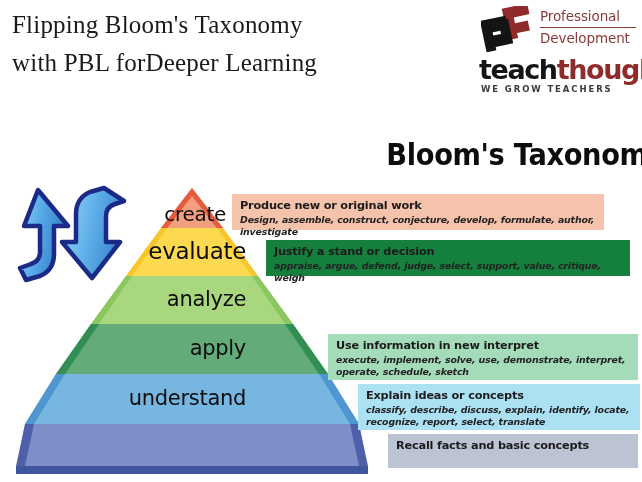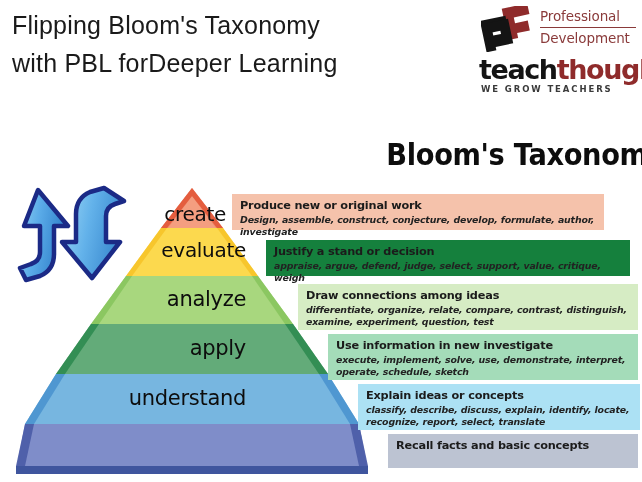--- a/index.html
+++ b/index.html
@@ -18,21 +18,21 @@
   }
 
   
   #title-block {
     position: absolute;
     left: 12px;
     top: 6px;
     width: 470px;
   }
   .title-line {
-    font-family: Liberation Sans, sans-serif;
+    font-family: Liberation Serif, serif;
     font-size: 25px;
     font-weight: 400;
     color: #1a1a1a;
     line-height: 38px;
     letter-spacing: 0.2px;
     white-space: nowrap;
   }
 
   
   #logo-block {
@@ -244,43 +244,39 @@
       <polygon points="277,136 312,186 303,186 269,136" fill="#2e8b50" opacity="0.9"></polygon>
       <polygon points="75,136 40,186 49,186 83,136" fill="#2e8b50" opacity="0.9"></polygon>
       <polygon points="312,186 343,236 334,236 303,186" fill="#4a94cf" opacity="0.9"></polygon>
       <polygon points="40,186 9,236 18,236 49,186" fill="#4a94cf" opacity="0.9"></polygon>
       <polygon points="343,236 352,278 343,278 334,236" fill="#4a5ba6" opacity="0.9"></polygon>
       <polygon points="9,236 0,278 9,278 18,236" fill="#4a5ba6" opacity="0.9"></polygon>
     </svg>
 
     
     <div class="band-label" style="left:120px; top:14px; width:90px; font-size:20px;">create</div>
-    <div class="band-label" style="left:110px; top:50px; width:120px; font-size:20px;">evaluate</div>
+    <div class="band-label" style="left:110px; top:50px; width:120px; font-size:23px;">evaluate</div>
     <div class="band-label" style="left:105px; top:148px; width:125px; font-size:21px;">apply</div>
     <div class="band-label" style="left:110px; top:99px; width:120px; font-size:21px;">analyze</div>
     <div class="band-label" style="left:70px; top:198px; width:160px; font-size:21px;">understand</div>
   </div>
 
   <div class="desc-box" style="left:232px; top:194px; width:372px; height:36px; background:#f5c2ab;">
     <div class="desc-title">Produce new or original work</div>
     <div class="desc-verbs">Design, assemble, construct, conjecture, develop, formulate, author, investigate</div>
   </div>
 
   <div class="desc-box" style="left:266px; top:240px; width:364px; height:36px; background:#15803d;">
     <div class="desc-title">Justify a stand or decision</div>
     <div class="desc-verbs">appraise, argue, defend, judge, select, support, value, critique, weigh</div>
   </div>
 
-  <div class="desc-box" style="left:298px; top:284px; width:340px; height:46px; background:#d6ecc4;">
-    <div class="desc-title">Draw connections among ideas</div>
-    <div class="desc-verbs">differentiate, organize, relate, compare, contrast, distinguish, examine, experiment, question, test</div>
-  </div>
 
   <div class="desc-box" style="left:328px; top:334px; width:310px; height:46px; background:#a4dcb9;">
-    <div class="desc-title">Use information in new investigate</div>
+    <div class="desc-title">Use information in new interpret</div>
     <div class="desc-verbs">execute, implement, solve, use, demonstrate, interpret, operate, schedule, sketch</div>
   </div>
 
   <div class="desc-box" style="left:358px; top:384px; width:282px; height:46px; background:#ace1f4;">
     <div class="desc-title">Explain ideas or concepts</div>
     <div class="desc-verbs">classify, describe, discuss, explain, identify, locate, recognize, report, select, translate</div>
   </div>
 
   <div class="desc-box" style="left:388px; top:434px; width:250px; height:34px; background:#bcc3d2;">
     <div class="desc-title">Recall facts and basic concepts</div>

